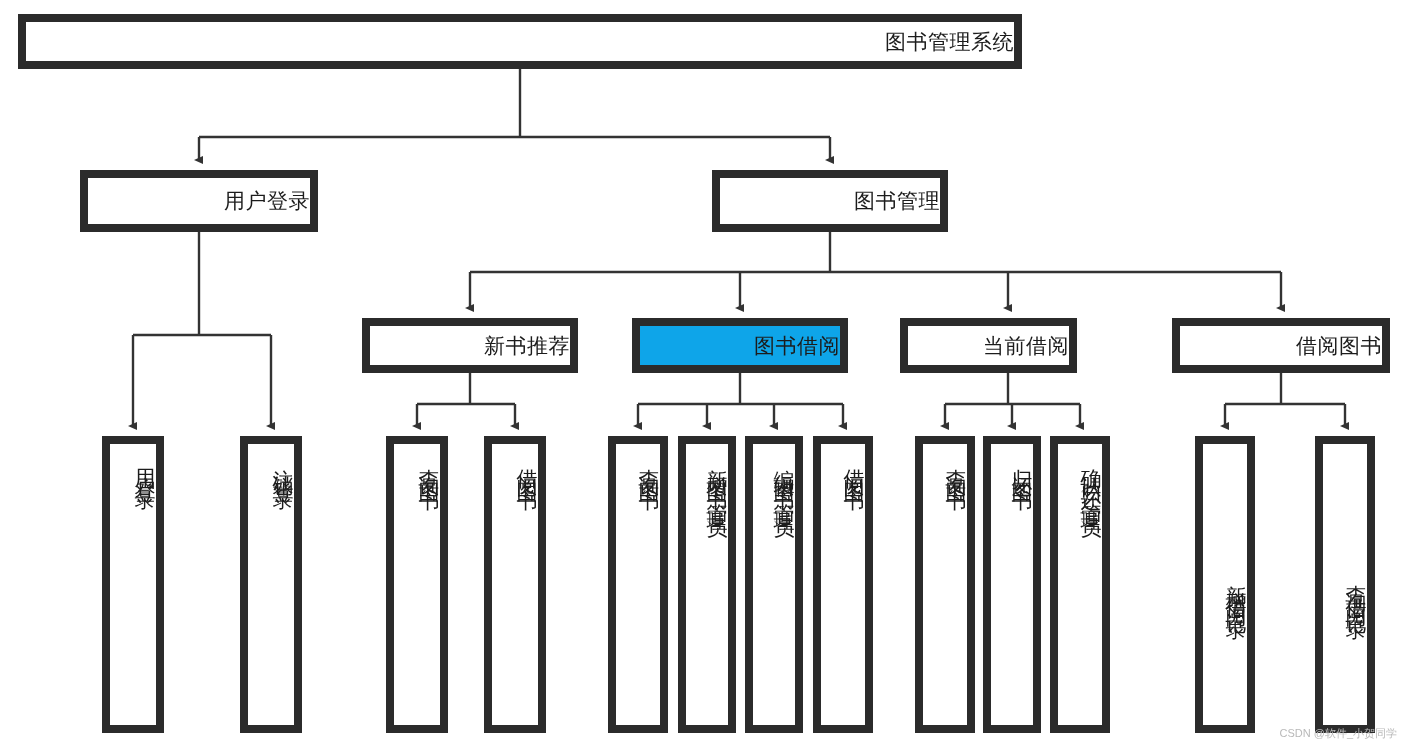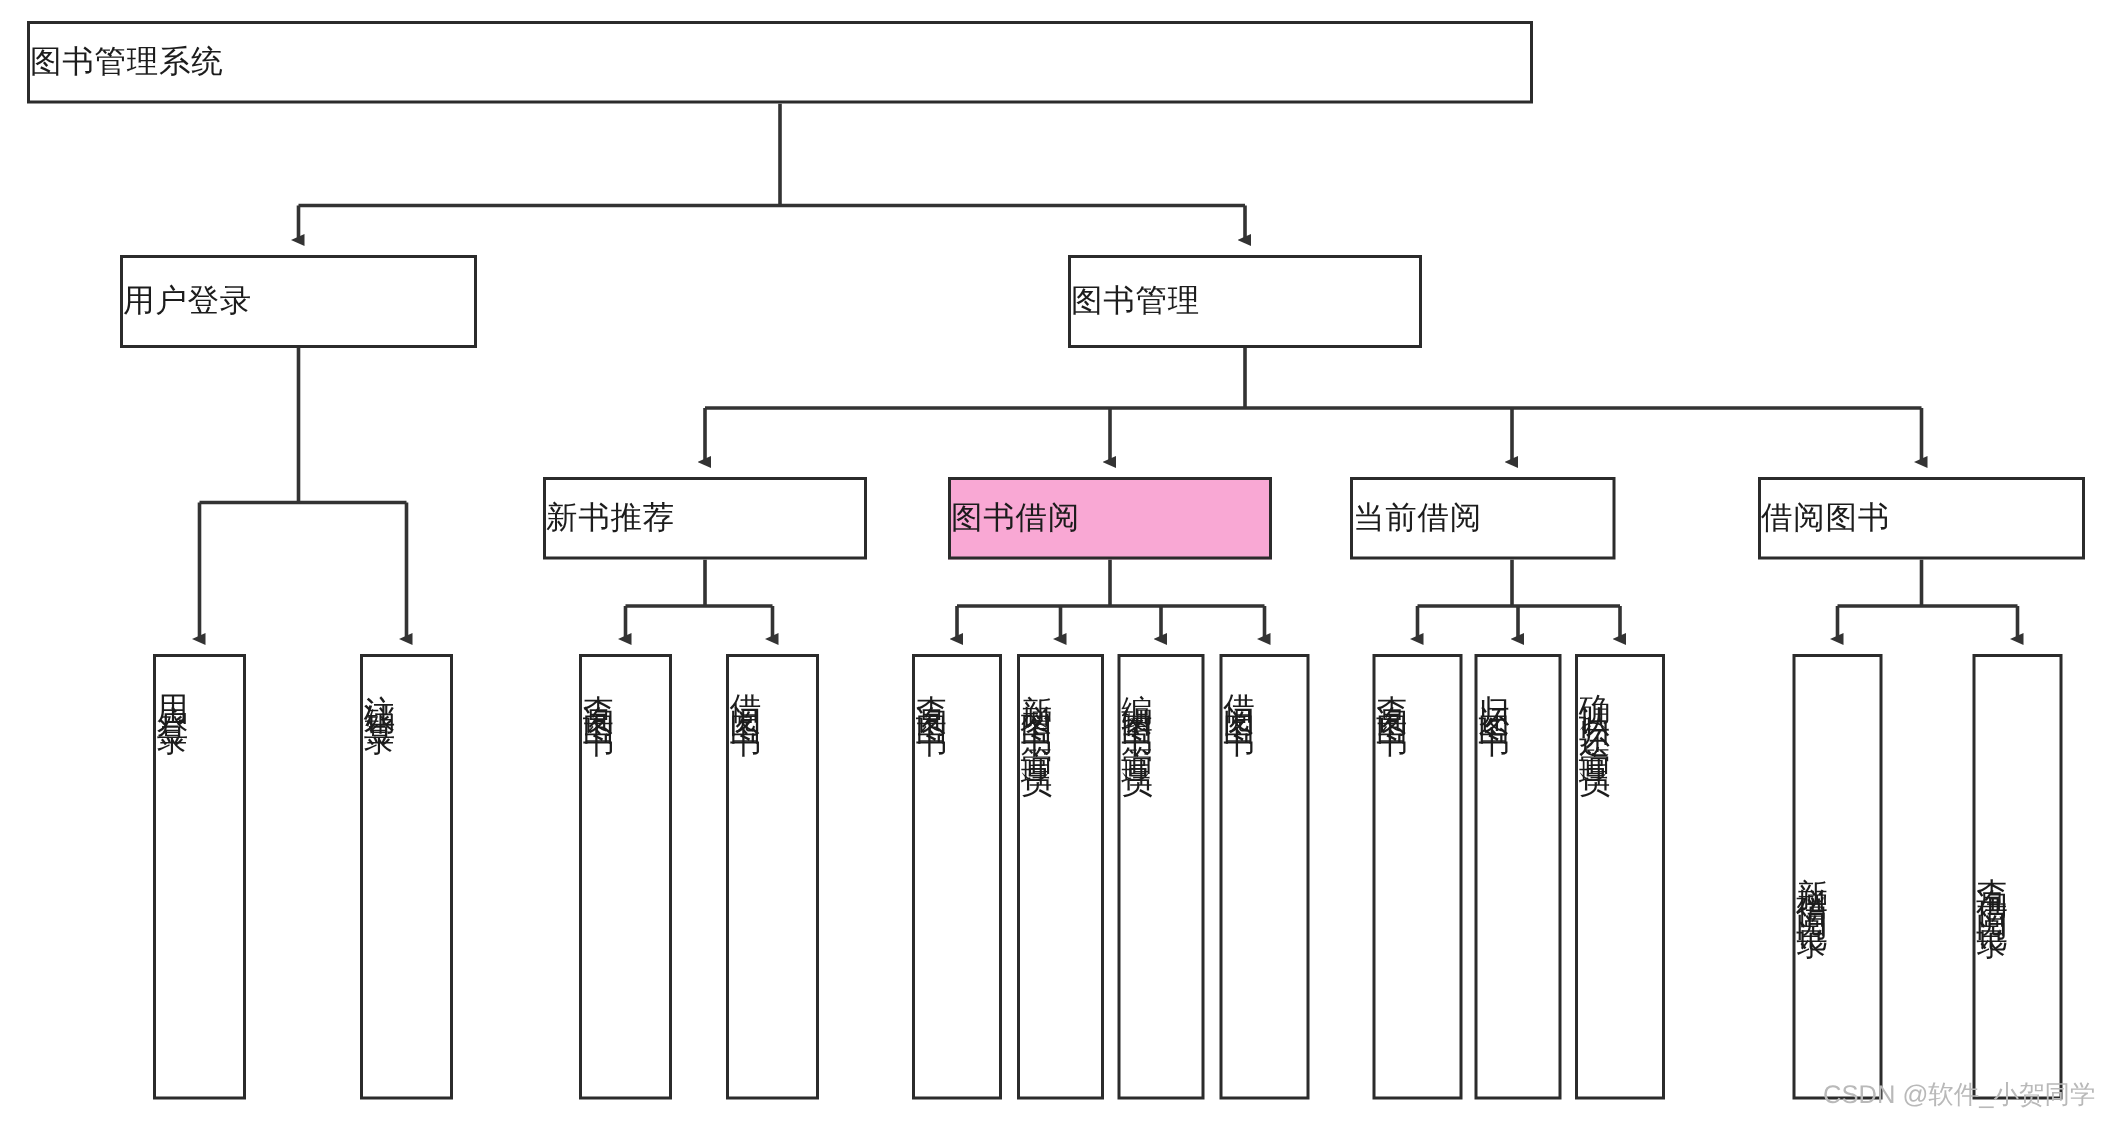--- a/index.html
+++ b/index.html
@@ -20,24 +20,24 @@
     position: absolute;
     left: 0;
     top: 0;
     width: 1405px;
     height: 747px;
   }
   .node-box {
     position: absolute;
     box-sizing: border-box;
     background: #ffffff;
-    border: 2px solid #1d4ed8;
+    border: 8px solid #1d4ed8;
     display: flex;
     align-items: center;
-    justify-content: flex-start;
+    justify-content: flex-end;
   }
   .node-label-h {
     font-size: 21px;
     color: #1c1c1c;
     line-height: 1.2;
     letter-spacing: 0.5px;
     white-space: nowrap;
     text-align: center;
   }
   .node-box.vertical {
@@ -54,21 +54,21 @@
     white-space: nowrap;
     text-align: left;
   }
   .node-box.vertical.center-v {
     align-items: center;
   }
   #watermark {
     position: absolute;
     right: 8px;
     bottom: 6px;
-    font-size: 17px;
+    font-size: 11px;
     color: #b9b9b9;
     white-space: nowrap;
     user-select: none;
   }
 </style>
 </head>
 <body>
 
 <div id="diagram-root">
 
@@ -129,21 +129,21 @@
   <div class="node-box" id="node-l2-0" style="left: 80px; top: 170px; width: 238px; height: 62px; border-color: rgb(43, 43, 43); background: rgb(255, 255, 255);">
     <span class="node-label-h" style="color: rgb(28, 28, 28);">用户登录</span>
   </div>
   <div class="node-box" id="node-l3-0" style="left: 362px; top: 318px; width: 216px; height: 55px; border-color: rgb(43, 43, 43); background: rgb(255, 255, 255);">
     <span class="node-label-h" style="color: rgb(28, 28, 28);">新书推荐</span>
   </div>
 
   <div class="node-box" id="node-l2-1" style="left: 712px; top: 170px; width: 236px; height: 62px; border-color: rgb(43, 43, 43); background: rgb(255, 255, 255);">
     <span class="node-label-h" style="color: rgb(28, 28, 28);">图书管理</span>
   </div>
-  <div class="node-box" id="node-l3-1" style="left: 632px; top: 318px; width: 216px; height: 55px; border-color: rgb(43, 43, 43); background: #f9a8d4;">
+  <div class="node-box" id="node-l3-1" style="left: 632px; top: 318px; width: 216px; height: 55px; border-color: rgb(43, 43, 43); background: #0ea5e9;">
     <span class="node-label-h" style="color: rgb(28, 28, 28);">图书借阅</span>
   </div>
   <div class="node-box" id="node-l3-2" style="left: 900px; top: 318px; width: 177px; height: 55px; border-color: rgb(43, 43, 43); background: rgb(255, 255, 255);">
     <span class="node-label-h" style="color: rgb(28, 28, 28);">当前借阅</span>
   </div>
   <div class="node-box" id="node-l3-3" style="left: 1172px; top: 318px; width: 218px; height: 55px; border-color: rgb(43, 43, 43); background: rgb(255, 255, 255);">
     <span class="node-label-h" style="color: rgb(28, 28, 28);">借阅图书</span>
   </div>
 
   <div class="node-box vertical" id="node-leaf-0" style="left: 102px; top: 436px; width: 62px; height: 297px; border-color: rgb(43, 43, 43); background: rgb(255, 255, 255);">

